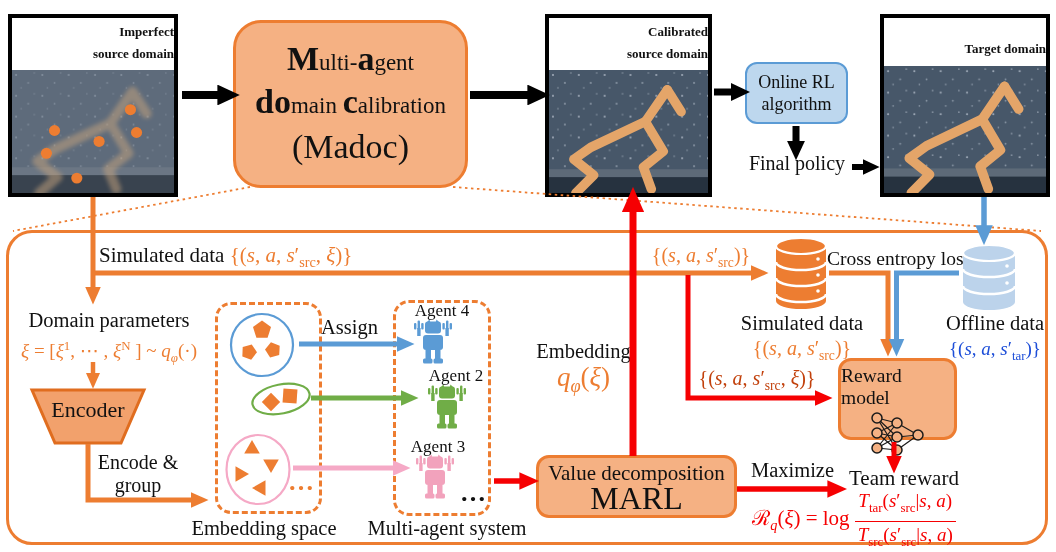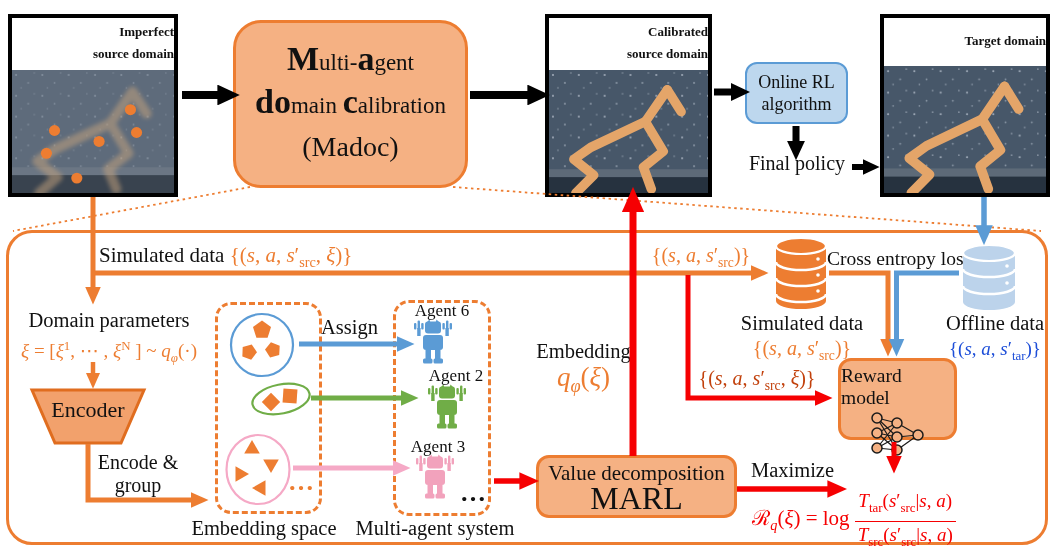--- a/index.html
+++ b/index.html
@@ -8,21 +8,21 @@
   .abs{position:absolute;}
   .imgbox{position:absolute;border:4px solid #000;background:#fff;box-sizing:border-box;}
   .imgtitle{text-align:right;font-weight:bold;font-size:13px;line-height:22px;padding-top:3px;}
   .scene{position:absolute;left:0;right:0;bottom:0;}
   .scene svg{display:block;width:100%;height:100%;}
   .madoc{position:absolute;left:233px;top:20px;width:235px;height:168px;background:#F5B183;
          border:3.5px solid #ED7D31;border-radius:28px;box-sizing:border-box;
          display:flex;flex-direction:column;align-items:center;justify-content:center;gap:3px;}
   .madoc .ln{font-size:23px;line-height:36px;white-space:nowrap;}
   .madoc .ln .bg{font-size:34px;font-weight:bold;}
-  .madoc .ln3{font-size:28px;line-height:40px;}
+  .madoc .ln3{font-size:34px;line-height:40px;}
   .bluebox{position:absolute;left:745px;top:62px;width:103px;height:62px;background:#BDD7EE;
            border:2.5px solid #5B9BD5;border-radius:12px;box-sizing:border-box;
            display:flex;flex-direction:column;align-items:center;justify-content:center;
            font-size:18px;line-height:22px;}
   .panel{position:absolute;left:6px;top:230px;width:1042px;height:315px;box-sizing:border-box;
          border:3px solid #ED7D31;border-radius:26px;background:#fff;}
   .lbl{position:absolute;font-size:20.5px;line-height:23px;white-space:nowrap;}
   .ctr{text-align:center;}
   .orange{color:#ED7D31;}
   .red{color:#c2410c;}
@@ -138,21 +138,21 @@
   </div>
 
   <div class="bluebox">
     <div>Online RL</div>
     <div>algorithm</div>
   </div>
 
   <div class="lbl ctr" style="left:736px;top:152px;width:122px;font-size:20px;">Final policy</div>
 
   <div class="imgbox" style="left:880px;top:14px;width:170px;height:183px;">
-    <div class="imgtitle" style="padding-top:12px;">Target domain</div>
+    <div class="imgtitle" style="padding-top:20px;">Target domain</div>
     <div class="scene" style="top:48px;">
       <svg viewBox="0 0 160 124" preserveAspectRatio="none">
           <use href="#scene-clear"></use>
         </svg>
     </div>
   </div>
 
   <div class="panel"></div>
 
   <div class="lbl" style="left:99px;top:244px;font-size:21px;">
@@ -205,37 +205,37 @@
     </g>
   </svg>
 
   <div class="lbl orange" style="left:288px;top:470px;font-size:26px;font-weight:bold;letter-spacing:1px;">…</div>
   <div class="lbl ctr" style="left:175px;top:517px;width:178px;">Embedding space</div>
 
   <div class="lbl" style="left:321px;top:316px;">Assign</div>
 
   <div class="dashbox" style="left:393px;top:300px;width:98px;height:216px;"></div>
 
-  <div class="agent-lbl" style="left:399px;top:301px;width:86px;">Agent 6</div>
+  <div class="agent-lbl" style="left:399px;top:301px;width:86px;">Agent 4</div>
   <svg class="abs" style="left:413px;top:319px;color:#5B9BD5;" width="40" height="46">
       <use href="#robot" fill="#5B9BD5"></use>
     </svg>
 
   <div class="agent-lbl" style="left:413px;top:366px;width:86px;">Agent 2</div>
   <svg class="abs" style="left:427px;top:384px;" width="40" height="46">
       <use href="#robot" fill="#70AD47"></use>
     </svg>
 
   <div class="agent-lbl" style="left:395px;top:437px;width:86px;">Agent 3</div>
   <svg class="abs" style="left:415px;top:454px;" width="40" height="46">
       <use href="#robot" fill="#F2A2BC"></use>
     </svg>
 
   <div class="lbl" style="left:460px;top:481px;font-size:26px;font-weight:bold;letter-spacing:1px;">…</div>
-  <div class="lbl ctr" style="left:336px;top:517px;width:198px;">Multi-agent system</div>
+  <div class="lbl ctr" style="left:348px;top:517px;width:198px;">Multi-agent system</div>
 
   <div class="obox" style="left:536px;top:455px;width:201px;height:63px;">
     <div style="font-size:21px;line-height:24px;">Value decomposition</div>
     <div style="font-size:32px;line-height:27px;">MARL</div>
   </div>
 
   <div class="lbl ctr" style="left:535px;top:340px;width:97px;">
     <div>Embedding</div>
     <div class="orange" style="font-size:27px;margin-top:3px;"><i>q</i><sub><i>φ</i></sub>(<i>ξ</i>)</div>
   </div>
@@ -303,20 +303,21 @@
           <circle cx="6" cy="37" r="5"></circle>
         <circle cx="26" cy="12" r="5"></circle>
           <circle cx="26" cy="26" r="5"></circle>
           <circle cx="26" cy="39" r="5"></circle>
         <circle cx="47" cy="24" r="5"></circle>
       </g>
     </svg>
   </div>
 
   <div class="lbl ctr" style="left:740px;top:459px;width:105px;">Maximize</div>
+  <div class="lbl" style="left:849px;top:467px;font-size:21px;">Team reward</div>
 
   <div class="formula">
     <span class="lhs">ℛ<sub><i>q</i></sub>(<i>ξ</i>) = log</span>
     <span class="frac">
       <span class="num"><i>T</i><sub>tar</sub>(<i>s</i>′<sub>src</sub>|<i>s</i>, <i>a</i>)</span>
       <span class="den"><i>T</i><sub>src</sub>(<i>s</i>′<sub>src</sub>|<i>s</i>, <i>a</i>)</span>
     </span>
   </div>
 
   <svg class="abs" style="left:0;top:0;pointer-events:none;z-index:10;" width="1056" height="552" viewBox="0 0 1056 552">

